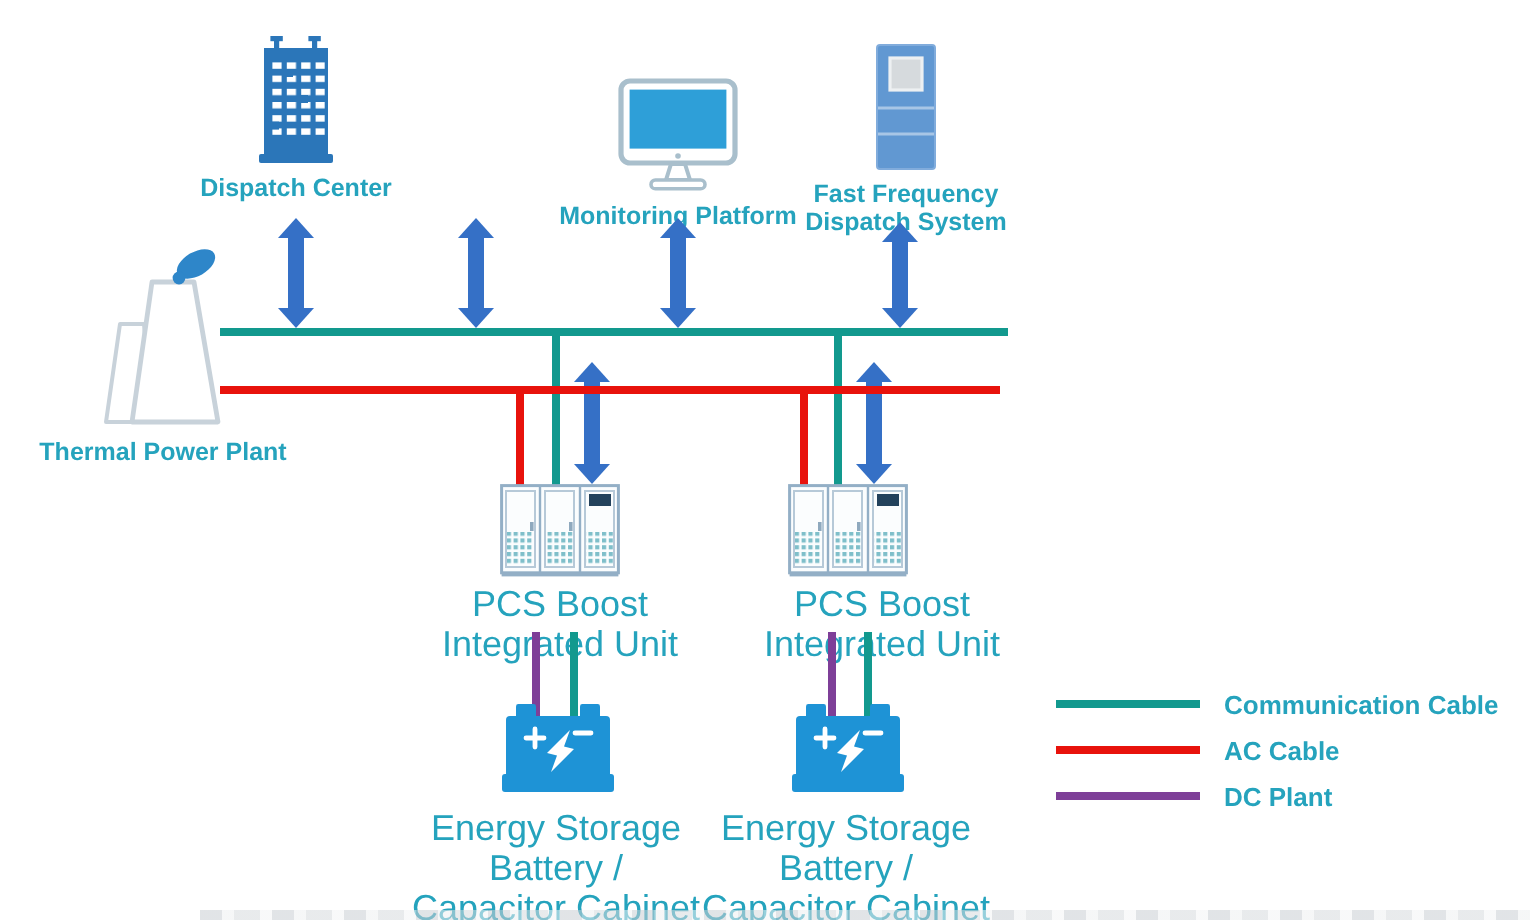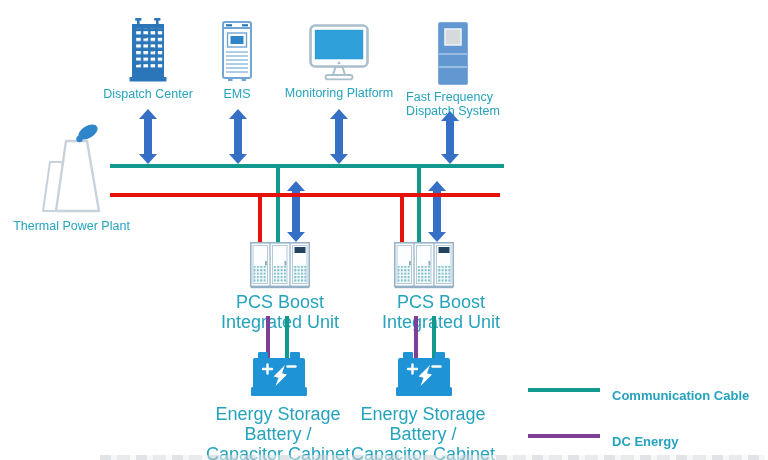--- a/index.html
+++ b/index.html
@@ -3,41 +3,41 @@
 <meta charset="utf-8">
 <style>
   html,body{margin:0;padding:0;}
   #canvas{
     position:relative; width:768px; height:460px; background:#ffffff;
     font-family:"Liberation Sans", sans-serif; overflow:hidden;
   }
   .node{position:absolute; display:flex; flex-direction:column; align-items:center; gap:5px;}
   .node-label{
     font-size:12.5px; line-height:1.12; color:var(--label,#25A3BD);
-    white-space:pre-line; font-weight:400;
+    text-align:center; white-space:pre-line; font-weight:700;
   }
   .abs-label{position:absolute; font-size:18px; line-height:1.12; color:var(--label,#25A3BD);
     text-align:center; white-space:pre-line;}
   .hline{position:absolute; height:4px; z-index:3;}
   .vline{position:absolute; width:4px; z-index:1;}
   .comm{background:var(--comm,#12998E);}
   .ac{background:var(--ac,#E8120C);}
   .dc{background:var(--dc,#7E3F98);}
   
   .varrow{position:absolute; width:18px; z-index:2;}
   .varrow .shaft{position:absolute; left:5px; right:5px; top:8px; bottom:8px; background:var(--arrow,#3570C6);}
   .varrow:before{content:""; position:absolute; top:0; left:0;
     border-left:9px solid transparent; border-right:9px solid transparent;
     border-bottom:10px solid var(--arrow,#3570C6);}
   .varrow:after{content:""; position:absolute; bottom:0; left:0;
     border-left:9px solid transparent; border-right:9px solid transparent;
     border-top:10px solid var(--arrow,#3570C6);}
   .icon-box{position:absolute; z-index:4;}
   
-  .legend-row{position:absolute; left:528px; height:16px; display:flex; align-items:flex-start; gap:12px;margin-top:44px;}
+  .legend-row{position:absolute; left:528px; height:16px; display:flex; align-items:center; gap:12px;}
   .legend-swatch{width:72px; height:4px; flex:0 0 auto;}
   .legend-label{font-size:13px; font-weight:700; color:var(--label,#25A3BD); white-space:nowrap;}
   
   .watermark-band{
     position:absolute; left:100px; top:455px; width:665px; height:5px; opacity:.55;
     background:repeating-linear-gradient(90deg,#c9ced3 0 11px,#eef0f1 11px 17px,#d6dadd 17px 30px,#f3f4f5 30px 36px);
   }
 </style>
 </head>
 <body>
@@ -65,41 +65,22 @@
       <rect x="5" y="10" width="28.5" height="42" fill="url(#win)"></rect>
       <rect x="12" y="16.5" width="5.5" height="4" fill="#2B76B9"></rect>
       <rect x="19.5" y="29.5" width="5.5" height="4" fill="#2B76B9"></rect>
       <rect x="5" y="42.8" width="5.5" height="4" fill="#2B76B9"></rect>
       <rect x="15.5" y="52" width="7" height="8" fill="#2B76B9"></rect>
       <rect x="0.5" y="59" width="37" height="4.5" rx="1" fill="#2B76B9"></rect>
     </svg>
     <div class="node-label">Dispatch Center</div>
   </div>
 
-  <div class="node" style="left:192px; top:21px; width:90px;">
-    <svg width="30" height="61" viewBox="0 0 30 61">
-      <rect x="1" y="1" width="28" height="56" rx="2" fill="#ffffff" stroke="#6FA6D6" stroke-width="2"></rect>
-      <line x1="2" y1="7" x2="28" y2="7" stroke="#6FA6D6" stroke-width="2"></line>
-      <rect x="4" y="3.2" width="6" height="2.2" fill="#2B76B9"></rect>
-        <rect x="20" y="3.2" width="6" height="2.2" fill="#2B76B9"></rect>
-      <rect x="5.5" y="12" width="19" height="14" fill="#ffffff" stroke="#6FA6D6" stroke-width="1.4"></rect>
-      <rect x="8.5" y="15" width="13" height="8" fill="#2E86C9"></rect>
-      <line x1="4" y1="31" x2="26" y2="31" stroke="#9CC0E0" stroke-width="1.6"></line>
-      <line x1="4" y1="35" x2="26" y2="35" stroke="#9CC0E0" stroke-width="1.6"></line>
-      <line x1="4" y1="39" x2="26" y2="39" stroke="#9CC0E0" stroke-width="1.6"></line>
-      <line x1="4" y1="43" x2="26" y2="43" stroke="#9CC0E0" stroke-width="1.6"></line>
-      <line x1="4" y1="47" x2="26" y2="47" stroke="#9CC0E0" stroke-width="1.6"></line>
-      <line x1="4" y1="51" x2="26" y2="51" stroke="#9CC0E0" stroke-width="1.6"></line>
-      <rect x="6" y="57" width="4.5" height="3" fill="#6FA6D6"></rect>
-        <rect x="19.5" y="57" width="4.5" height="3" fill="#6FA6D6"></rect>
-    </svg>
-    <div class="node-label">EMS</div>
-  </div>
-
-  <div class="node" style="left:274px; top:24px; width:130px;">
+
+  <div class="node" style="left:274px; top:39px; width:130px;">
     <svg width="60" height="57" viewBox="0 0 60 57">
       <rect x="1.5" y="1.5" width="57" height="41" rx="4.5" fill="#ffffff" stroke="#A9BFCC" stroke-width="2.6"></rect>
       <rect x="5.8" y="5.8" width="48.4" height="29.5" fill="#2E9FD8"></rect>
       <circle cx="30" cy="39" r="1.4" fill="#A9BFCC"></circle>
       <path d="M26.5 43 L33.5 43 L36 51 L24 51 Z" fill="#ffffff" stroke="#A9BFCC" stroke-width="2"></path>
       <rect x="16.5" y="51" width="27" height="4.4" rx="2.2" fill="#ffffff" stroke="#A9BFCC" stroke-width="1.8"></rect>
     </svg>
     <div class="node-label">Monitoring Platform</div>
   </div>
 
@@ -108,21 +89,21 @@
       <rect x="0.5" y="0.5" width="29" height="62" rx="1.5" fill="#6198D2"></rect>
       <rect x="0.5" y="0.5" width="29" height="62" rx="1.5" fill="none" stroke="#81ACDC" stroke-width="1"></rect>
       <rect x="7" y="7" width="16" height="16" fill="#D6DADD" stroke="#EDF0F2" stroke-width="1.6"></rect>
       <line x1="1" y1="32" x2="29" y2="32" stroke="rgba(255,255,255,0.45)" stroke-width="1.6"></line>
       <line x1="1" y1="45" x2="29" y2="45" stroke="rgba(255,255,255,0.45)" stroke-width="1.6"></line>
     </svg>
     <div class="node-label">Fast Frequency
 Dispatch System</div>
   </div>
 
-  <div class="node" style="left:4px; top:122px; width:135px;">
+  <div class="node" style="left:14px; top:122px; width:135px;">
     <svg width="62" height="92" viewBox="0 0 62 92">
       <path d="M9 40 L21 40 L25 89 L2 89 Z" fill="#ffffff" stroke="#C8D2DA" stroke-width="2" stroke-linejoin="round"></path>
       <path d="M25 19 L46 19 L58 89 L15 89 Z" fill="#ffffff" stroke="#C8D2DA" stroke-width="2.4" stroke-linejoin="round"></path>
       <ellipse cx="47" cy="10" rx="10.5" ry="6" transform="rotate(-30 47 10)" fill="#2E86C9"></ellipse>
       <circle cx="38.5" cy="17" r="3.2" fill="#2E86C9"></circle>
     </svg>
     <div class="node-label">Thermal Power Plant</div>
   </div>
 
 
@@ -228,20 +209,24 @@
     </svg>
   </div>
   <div class="abs-label" style="left:347px; top:404px; width:152px;">Energy Storage
 Battery /
 Capacitor Cabinet</div>
 
   <div class="legend-row" style="top:344px;">
     <div class="legend-swatch" style="background: rgb(18, 153, 142);"></div>
     <div class="legend-label">Communication Cable</div>
   </div>
+  <div class="legend-row" style="top:367px;">
+    <div class="legend-swatch" style="background: rgb(232, 18, 12);"></div>
+    <div class="legend-label">AC Cable</div>
+  </div>
   <div class="legend-row" style="top:390px;">
     <div class="legend-swatch" style="background: rgb(126, 63, 152);"></div>
-    <div class="legend-label">DC Energy</div>
+    <div class="legend-label">DC Plant</div>
   </div>
 
   <div class="watermark-band"></div>
 
 </div>
 
 </body></html>

